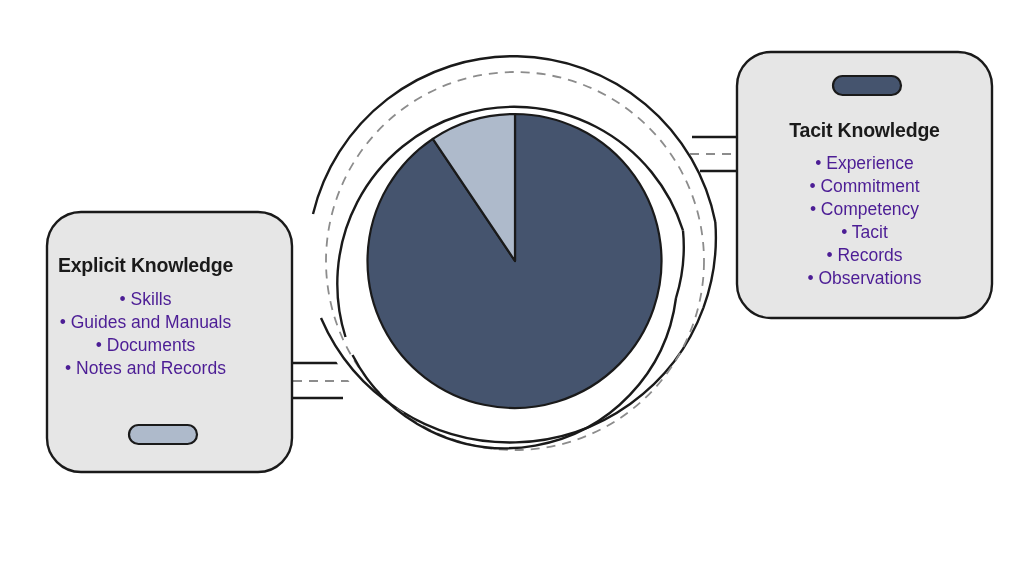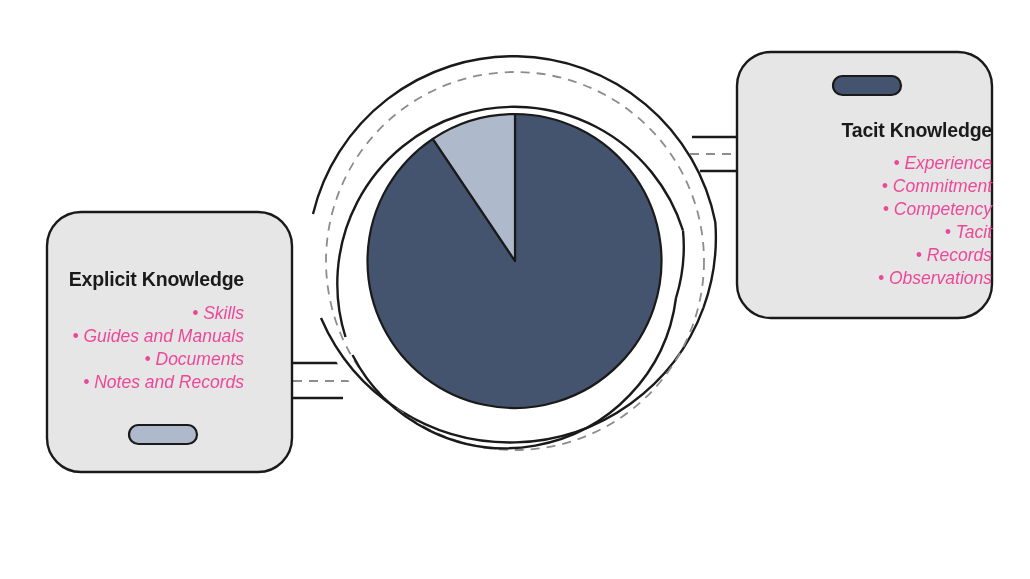--- a/index.html
+++ b/index.html
@@ -22,45 +22,44 @@
   }
   #diagram-svg {
     position: absolute;
     left: 0;
     top: 0;
     width: 1030px;
     height: 579px;
   }
   .card-text {
     position: absolute;
-    text-align: right;
+    text-align: center;
     color: #1a1a1a;
     pointer-events: none;
   }
   .card-title {
     font-size: 19.5px;
     font-weight: bold;
     letter-spacing: -0.2px;
     line-height: 1.2;
   }
   .card-list {
     list-style: none;
     margin: 0;
     padding: 0;
   }
   .card-list li {
     font-size: 17.5px;
     line-height: 23px;
-    color: #ec4899;
+    color: #4c1d95;
     white-space: nowrap;
-    font-style: italic;
   }
   #explicit-text {
     left: 47px;
-    top: 268px;
+    top: 254px;
     width: 197px;
   }
   #explicit-text .card-list {
     margin-top: 11px;
   }
   #tacit-text {
     left: 737px;
     top: 119px;
     width: 255px;
   }

